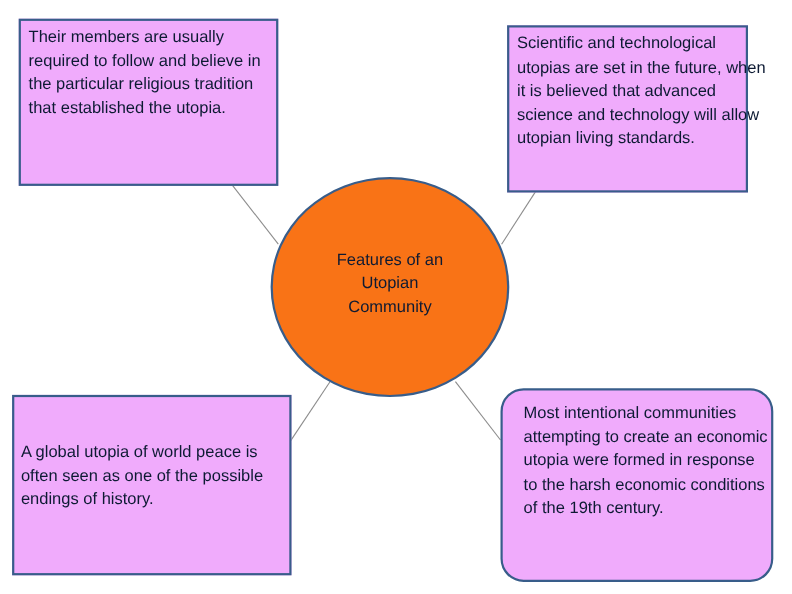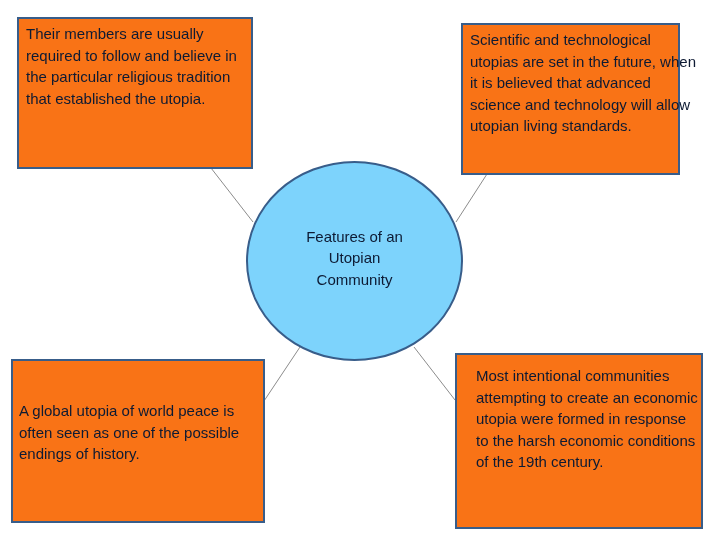--- a/index.html
+++ b/index.html
@@ -1,20 +1,20 @@
 <!DOCTYPE html>
 <html><head>
   <meta charset="utf-8">
   <style>
     html, body { margin:0; padding:0; }
     body { width:720px; height:540px; background:#ffffff; position:relative; overflow:hidden; font-family:"Liberation Sans", sans-serif; }
-    .box { position:absolute; background:#f97316; border:2px solid #385d8a; box-sizing:border-box; color:#0d1a33; font-size:15px; line-height:21.5px; }
+    .box { position:absolute; background:#f0abfc; border:2px solid #385d8a; box-sizing:border-box; color:#0d1a33; font-size:15px; line-height:21.5px; }
     .box .txt { position:absolute; }
     svg.lines { position:absolute; left:0; top:0; }
-    .circle { position:absolute; background:#7dd3fc; border:2px solid #385d8a; box-sizing:border-box; border-radius:50%; display:flex; align-items:center; justify-content:center; text-align:center; color:#0d1a33; font-size:15px; line-height:21.5px; }
+    .circle { position:absolute; background:#f97316; border:2px solid #385d8a; box-sizing:border-box; border-radius:50%; display:flex; align-items:center; justify-content:center; text-align:center; color:#0d1a33; font-size:15px; line-height:21.5px; }
     .circle .txt { width:120px; margin-top:-6px; }
   </style>
 </head>
 <body>
 
 <svg class="lines" width="720" height="540">
   <line x1="211" y1="168" x2="253" y2="222" stroke="#8c8c8c" stroke-width="1"></line>
   <line x1="487" y1="174" x2="456" y2="222" stroke="#8c8c8c" stroke-width="1"></line>
   <line x1="300" y1="347" x2="264" y2="401" stroke="#8c8c8c" stroke-width="1"></line>
   <line x1="414" y1="347" x2="455" y2="400" stroke="#8c8c8c" stroke-width="1"></line>
@@ -29,15 +29,15 @@
 </div>
 
 <div class="circle" style="left:246px; top:161px; width:217px; height:200px;">
   <div class="txt">Features of an Utopian Community</div>
 </div>
 
 <div class="box" style="left:11px; top:359px; width:254px; height:164px;padding-left:29px;">
   <div class="txt" style="left:6px; top:39px; width:235px;">A global utopia of world peace is often seen as one of the possible endings of history.</div>
 </div>
 
-<div class="box" style="left:455px; top:353px; width:248px; height:176px;">
+<div class="box" style="left:455px; top:353px; width:248px; height:176px;border-radius:21px;">
   <div class="txt" style="left:19px; top:10px; width:222px;">Most intentional communities attempting to create an economic utopia were formed in response to the harsh economic conditions of the 19th century.</div>
 </div>
 
 </body></html>

